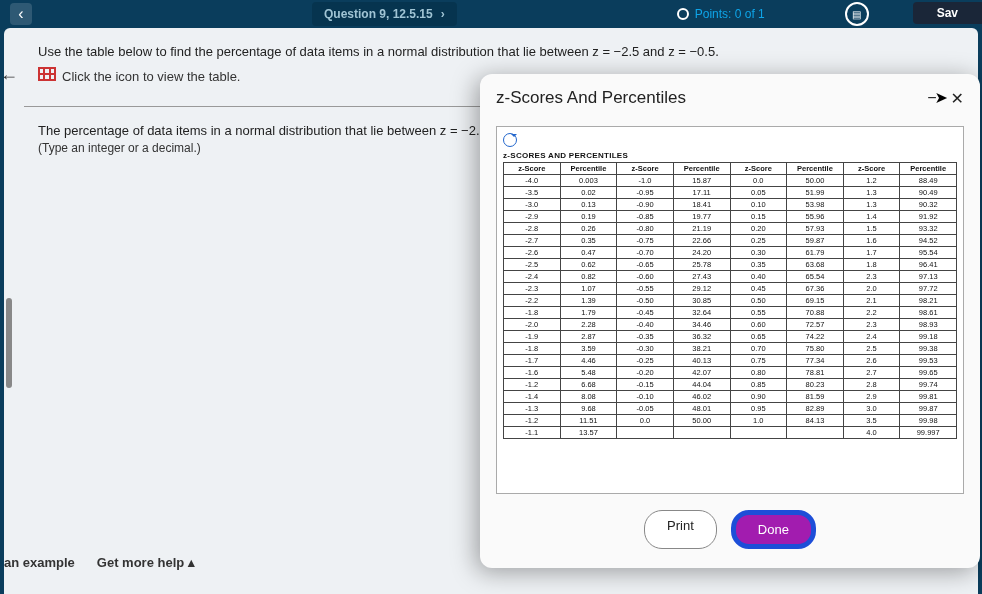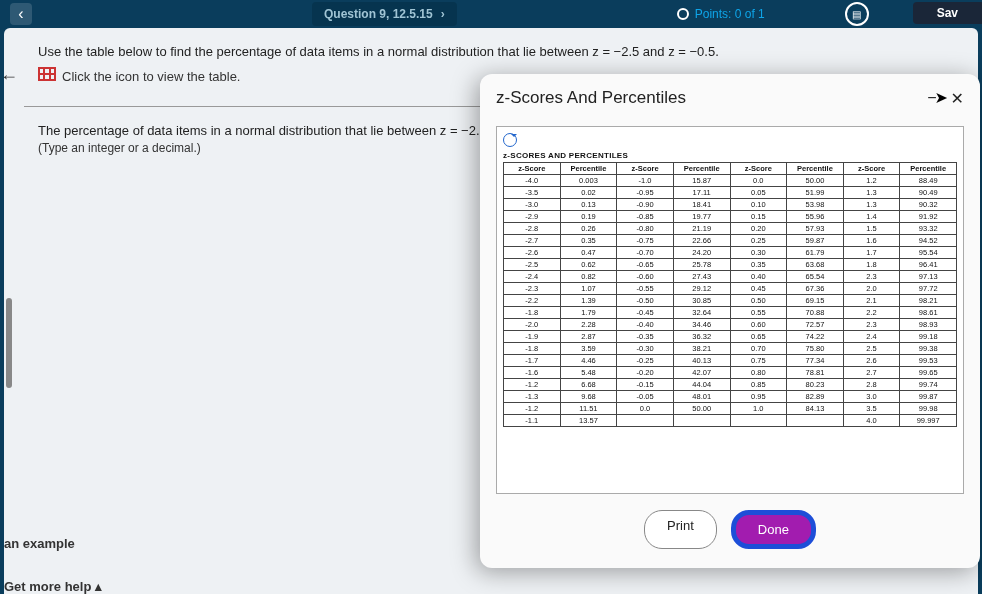--- a/index.html
+++ b/index.html
@@ -22,21 +22,21 @@
   .table-icon div { border: 0.5px solid #c33; }
   
   .divider { border: none; border-top: 1px solid #999; margin: 18px 0 14px 0; }
   
   .question-line { font-size: 13px; color: #222; margin-left: 14px; display: inline; }
   .answer-box { display: inline-block; width: 34px; height: 18px; border: 1px solid #333; vertical-align: middle; margin-left: 2px; background: #fff; }
   .hint { font-size: 12px; color: #333; margin-left: 14px; margin-top: 2px; }
   
   .scrollthumb { position: absolute; left: 2px; top: 270px; width: 6px; height: 90px; background: #888; border-radius: 3px; }
   
-  .footer-links { position: absolute; bottom: 0; left: 0; display: flex; gap: 28px; font-size: 13px; font-weight: bold; color: #333; flex-direction: column; }
+  .footer-links { position: absolute; bottom: 24px; left: 0; display: flex; gap: 22px; font-size: 13px; font-weight: bold; color: #333; }
   
   
   .modal { position: absolute; right: 2px; top: 74px; width: 500px; height: 494px; background: #fafafa; border-radius: 12px; box-shadow: -4px 4px 24px rgba(0,0,0,0.35); padding: 14px 16px 24px 16px; }
   .modal-head { display: flex; justify-content: space-between; align-items: center; }
   .modal-title { font-size: 17px; color: #222; font-weight: 400; }
   .modal-ctrls { display: flex; gap: 14px; color: #222; font-size: 16px; }
   
   .table-shell { margin-top: 18px; border: 1px solid #aaa; height: 368px; padding: 6px; overflow: hidden; background: #fff; position: relative; }
   .tbl-refresh { width: 14px; height: 14px; border: 1.5px solid #26c; border-radius: 50%; position: relative; margin-bottom: 4px; }
   .tbl-refresh::after { content: ''; position: absolute; right: -1px; top: 0; border: 3px solid transparent; border-top-color: #26c; }
@@ -309,20 +309,30 @@
             <td>-1.2</td>
             <td>6.68</td>
             <td>-0.15</td>
             <td>44.04</td>
             <td>0.85</td>
             <td>80.23</td>
             <td>2.8</td>
             <td>99.74</td>
           </tr>
           <tr>
+            <td>-1.4</td>
+            <td>8.08</td>
+            <td>-0.10</td>
+            <td>46.02</td>
+            <td>0.90</td>
+            <td>81.59</td>
+            <td>2.9</td>
+            <td>99.81</td>
+          </tr>
+          <tr>
             <td>-1.3</td>
             <td>9.68</td>
             <td>-0.05</td>
             <td>48.01</td>
             <td>0.95</td>
             <td>82.89</td>
             <td>3.0</td>
             <td>99.87</td>
           </tr>
           <tr>

